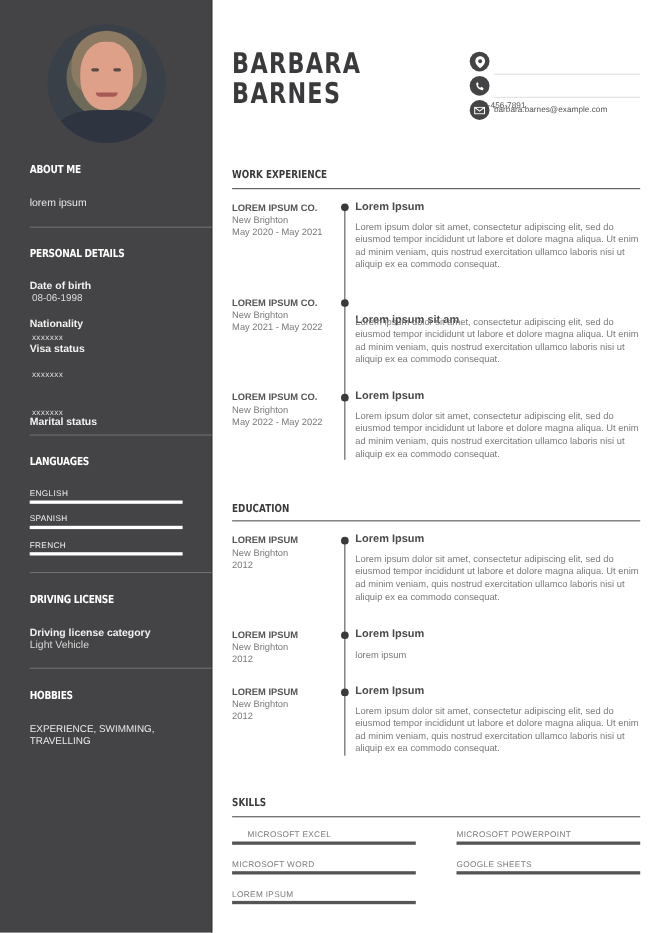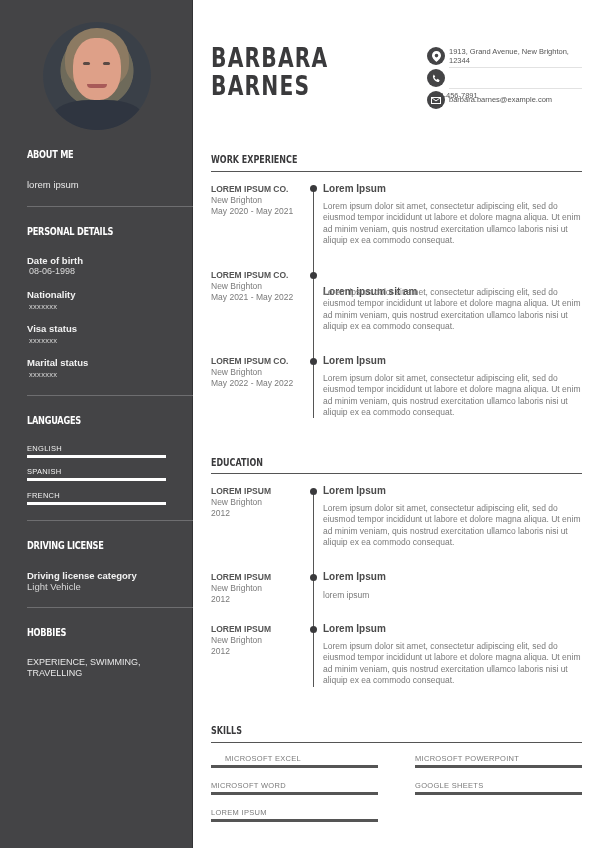--- a/index.html
+++ b/index.html
@@ -73,23 +73,23 @@
 
   <div class="side-heading" style="top:149px;">ABOUT ME</div>
   <div class="side-text" style="top:179px;">lorem ipsum</div>
   <div class="side-divider" style="top:206px;"></div>
 
   <div class="side-heading" style="top:226px;">PERSONAL DETAILS</div>
   <div class="side-label" style="top:255px;">Date of birth</div>
   <div class="side-value" style="top:266px;">08-06-1998</div>
   <div class="side-label" style="top:289px;">Nationality</div>
   <div class="side-value small" style="top:302px;">xxxxxxx</div>
-  <div class="side-label" style="top:323px;">Visa status</div>
+  <div class="side-label" style="top:312px;">Visa status</div>
   <div class="side-value small" style="top:336px;">xxxxxxx</div>
-  <div class="side-label" style="top:357px;">Marital status</div>
+  <div class="side-label" style="top:378px;">Marital status</div>
   <div class="side-value small" style="top:370px;">xxxxxxx</div>
   <div class="side-divider" style="top:395px;"></div>
 
   <div class="side-heading" style="top:415px;">LANGUAGES</div>
   <div class="lang-label" style="top:444px;">ENGLISH</div>
   <div class="lang-bar" style="top:455px;"></div>
   <div class="lang-label" style="top:467px;">SPANISH</div>
   <div class="lang-bar" style="top:478px;"></div>
   <div class="lang-label" style="top:491px;">FRENCH</div>
   <div class="lang-bar" style="top:502px;"></div>
@@ -109,21 +109,20 @@
   <div>BARBARA</div>
   <div>BARNES</div>
 </div>
 
 <div class="contact-row" style="top:47px;">
   <div class="contact-icon">
     <svg width="9" height="11" viewBox="0 0 10 12">
         <path d="M5 0C2.2 0 0 2.2 0 5c0 3.5 5 7 5 7s5-3.5 5-7C10 2.2 7.8 0 5 0zm0 7a2 2 0 1 1 0-4 2 2 0 0 1 0 4z" fill="#fff"></path>
       </svg>
   </div>
-  <div class="contact-text">1913, Grand Avenue, New Brighton, 12344</div>
 </div>
 <div class="contact-divider" style="top:67px;"></div>
 
 <div class="contact-row" style="top:69px;flex-direction:column;">
   <div class="contact-icon">
     <svg width="9" height="9" viewBox="0 0 10 10">
         <path d="M2 0.5l1.6 2.2-1 1.1c.6 1.3 1.4 2.1 2.6 2.6l1.1-1L8.5 7 7.6 9C3.8 8.6 1.3 6 1 2.4z" fill="#fff"></path>
       </svg>
   </div>
   <div class="contact-text" style="padding-top:4px;">123-456-7891</div>

